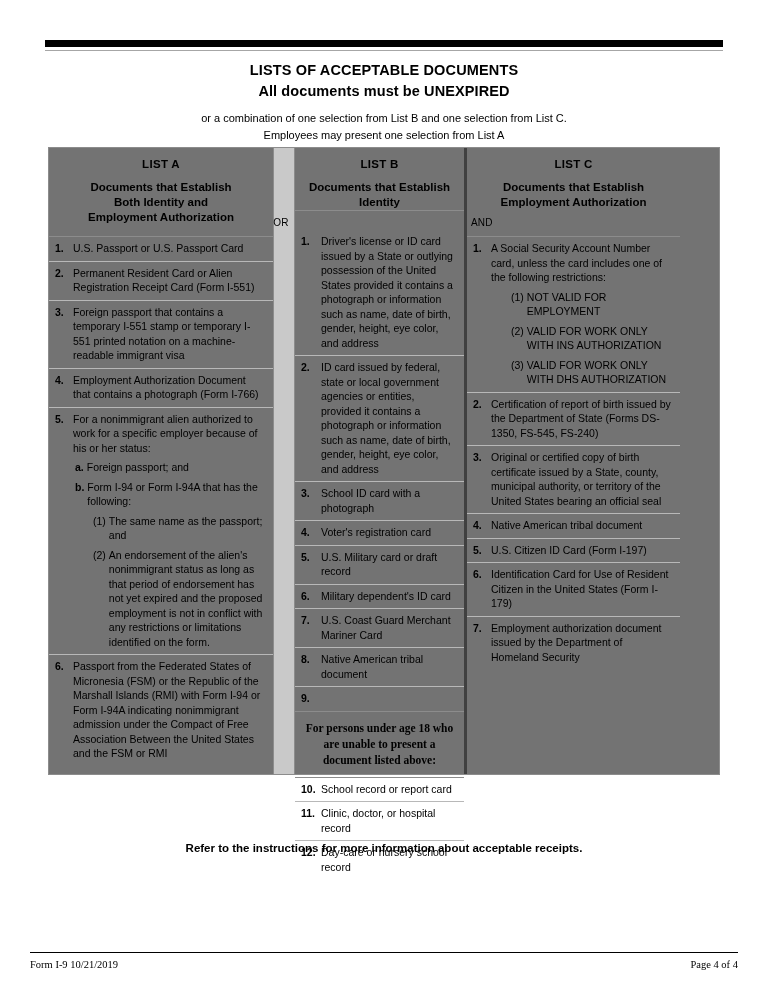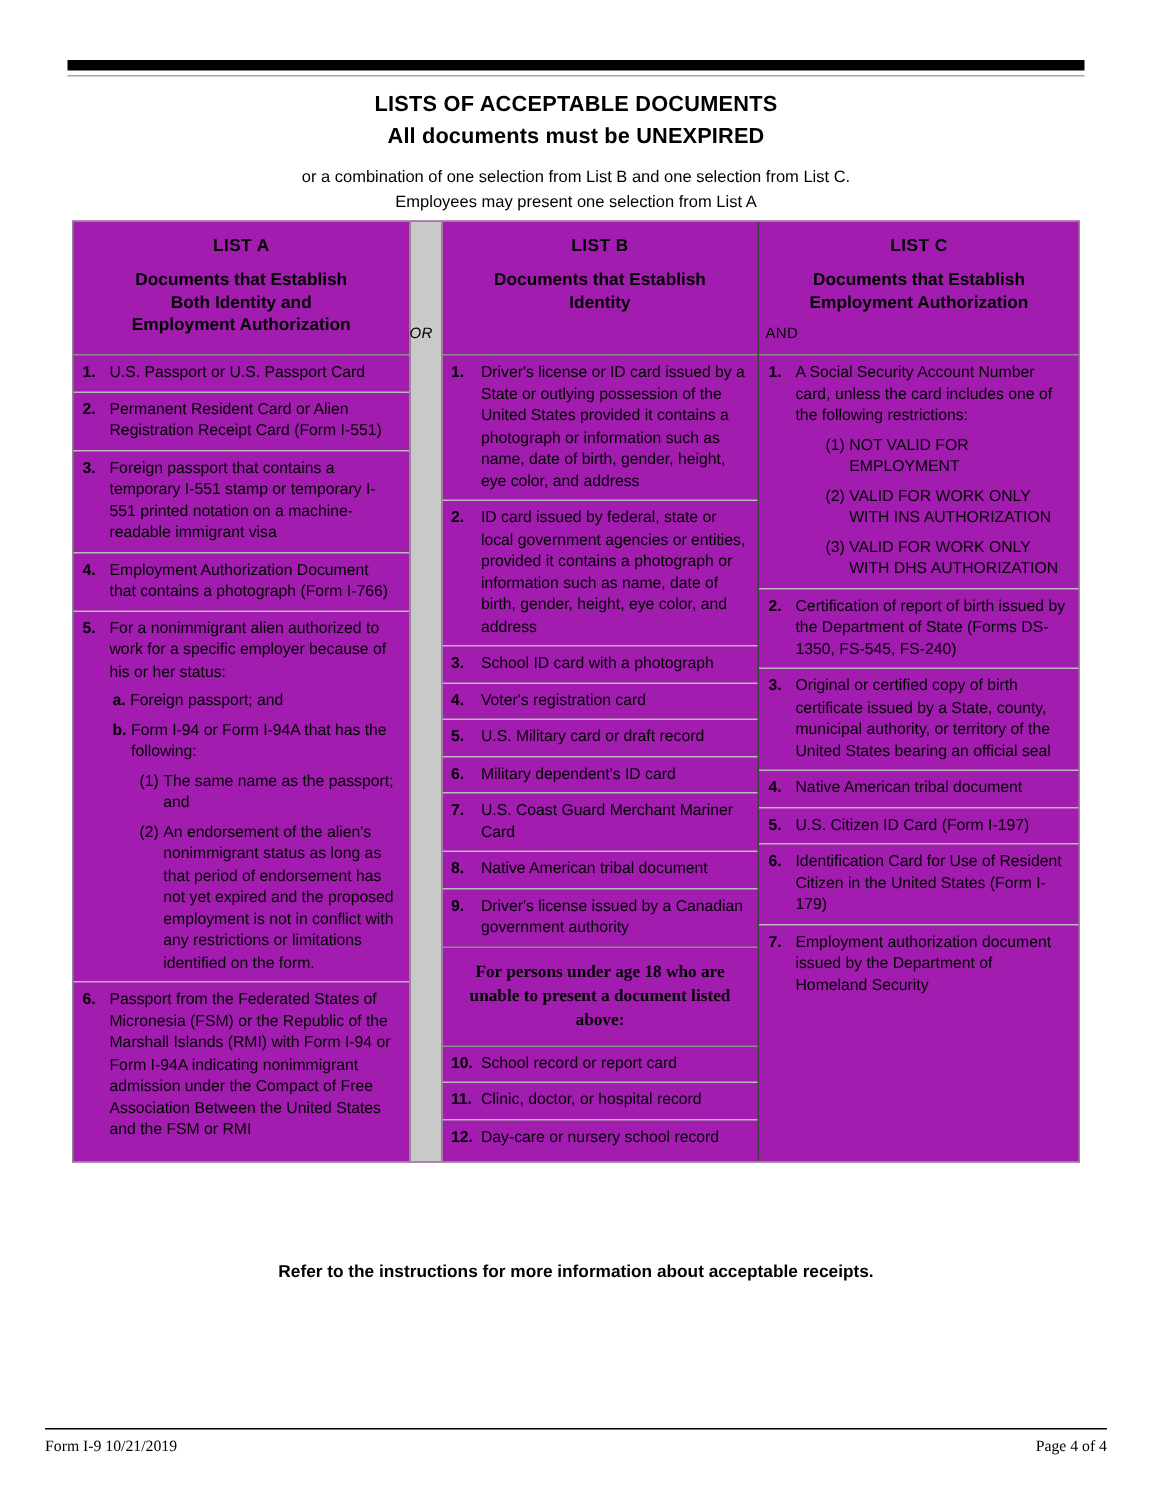--- a/index.html
+++ b/index.html
@@ -73,57 +73,57 @@
   
   .lists-table {
     position: absolute;
     left: 48px;
     top: 147px;
     width: 672px;
     height: 628px;
     box-sizing: border-box;
     border: 1px solid #8c8c8c;
     display: flex;
-    background: #a21caf;
+    background: #737373;
   }
   .col {
     box-sizing: border-box;
     display: flex;
     flex-direction: column;
   }
   .col-a { width: 224px; }
   .col-gap {
     width: 20px;
     background: #c9c9c9;
     border-left: 1px solid #8c8c8c;
     border-right: 1px solid #8c8c8c;
     position: relative;
   }
   .col-b {
-    width: 212px;
-    border-right: 1px solid #404040;
+    width: 172px;
+    border-right: 3px solid #404040;
+    gap: 19px;
   }
   .col-c { width: 213px; }
 
   
   .connector {
     position: absolute;
     font-size: 10px;
     font-weight: normal;
     color: #000000;
     letter-spacing: 0.2px;
     line-height: 12px;
     white-space: nowrap;
   }
   .connector-or {
     left: -1px;
     top: 69px;
     width: 16px;
     text-align: center;
-    font-style: italic;
   }
   .connector-and {
     position: absolute;
     left: 0;
     top: 69px;
     width: 100%;
     text-align: left;
     padding-left: 4px;
     box-sizing: border-box;
     font-size: 10px;
@@ -386,21 +386,20 @@
         <div class="item">
           <span class="item-num">7.</span>
           <span class="item-text">U.S. Coast Guard Merchant Mariner Card</span>
         </div>
         <div class="item">
           <span class="item-num">8.</span>
           <span class="item-text">Native American tribal document</span>
         </div>
         <div class="item no-rule">
           <span class="item-num">9.</span>
-          <span class="item-text">Driver's license issued by a Canadian government authority</span>
         </div>
 
         <div class="callout">For persons under age 18 who are unable to present a document listed above:</div>
 
         <div class="item">
           <span class="item-num">10.</span>
           <span class="item-text">School record or report card</span>
         </div>
         <div class="item">
           <span class="item-num">11.</span>

